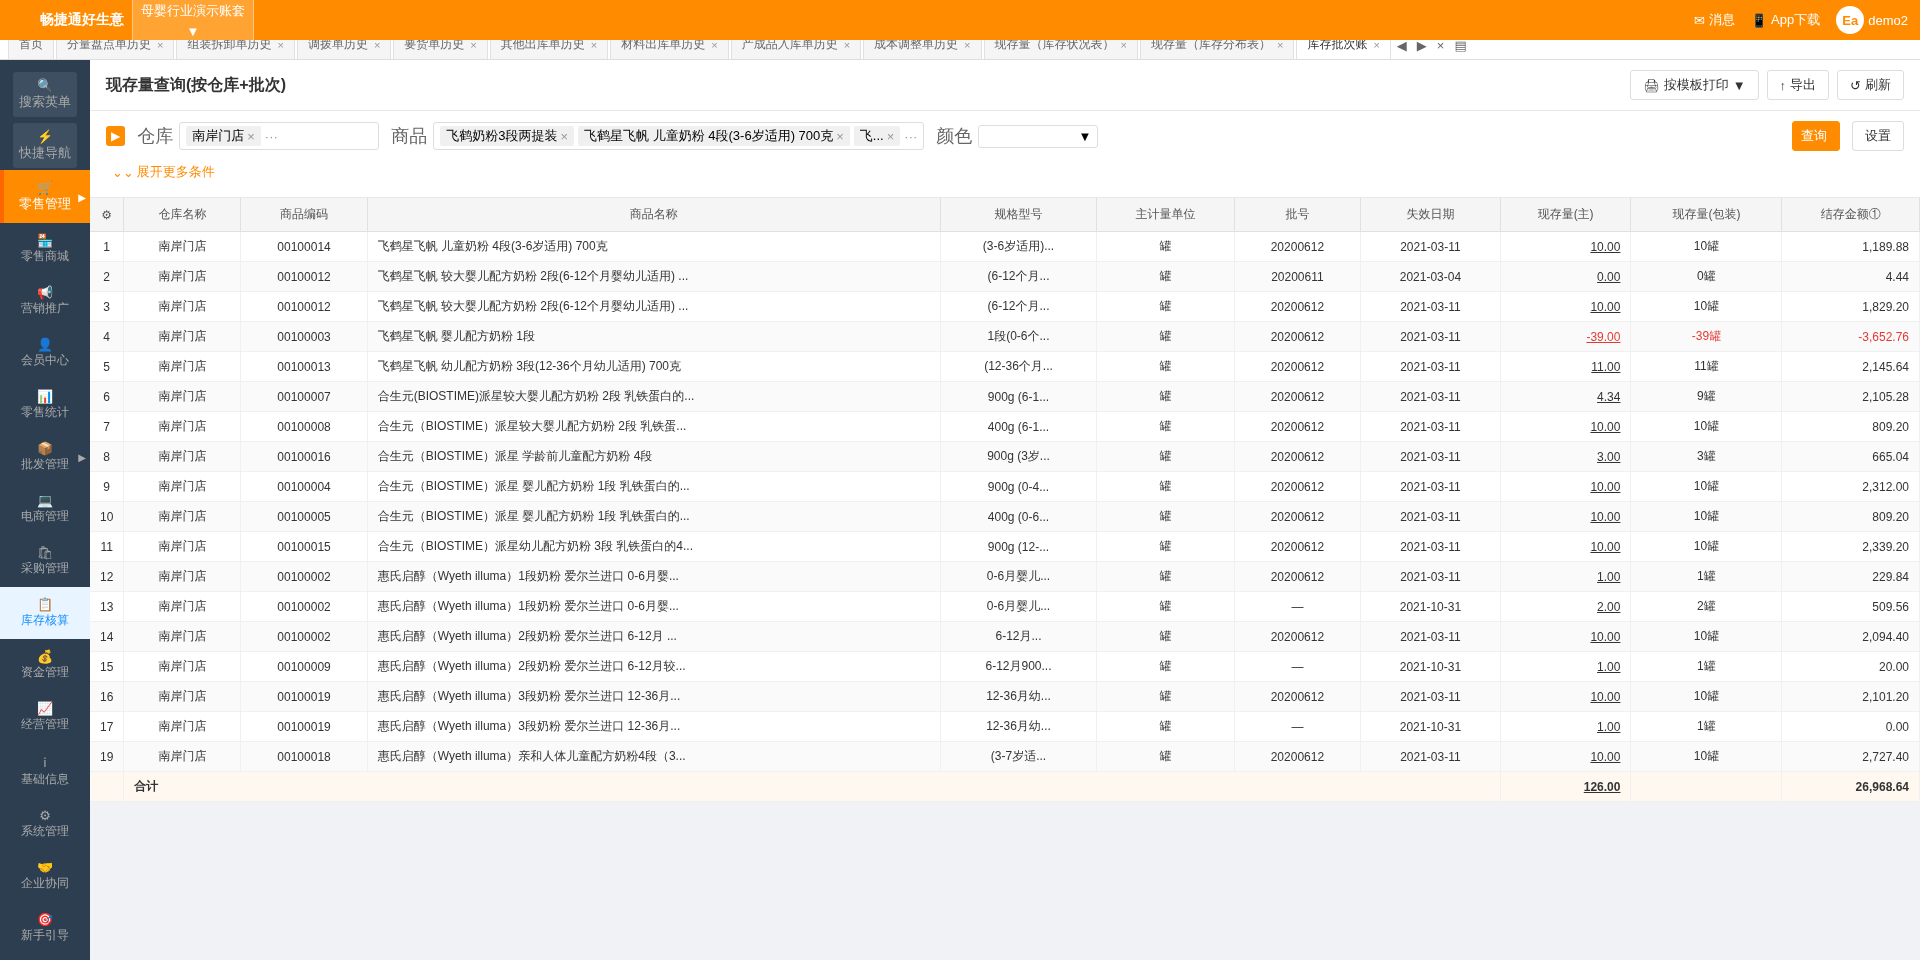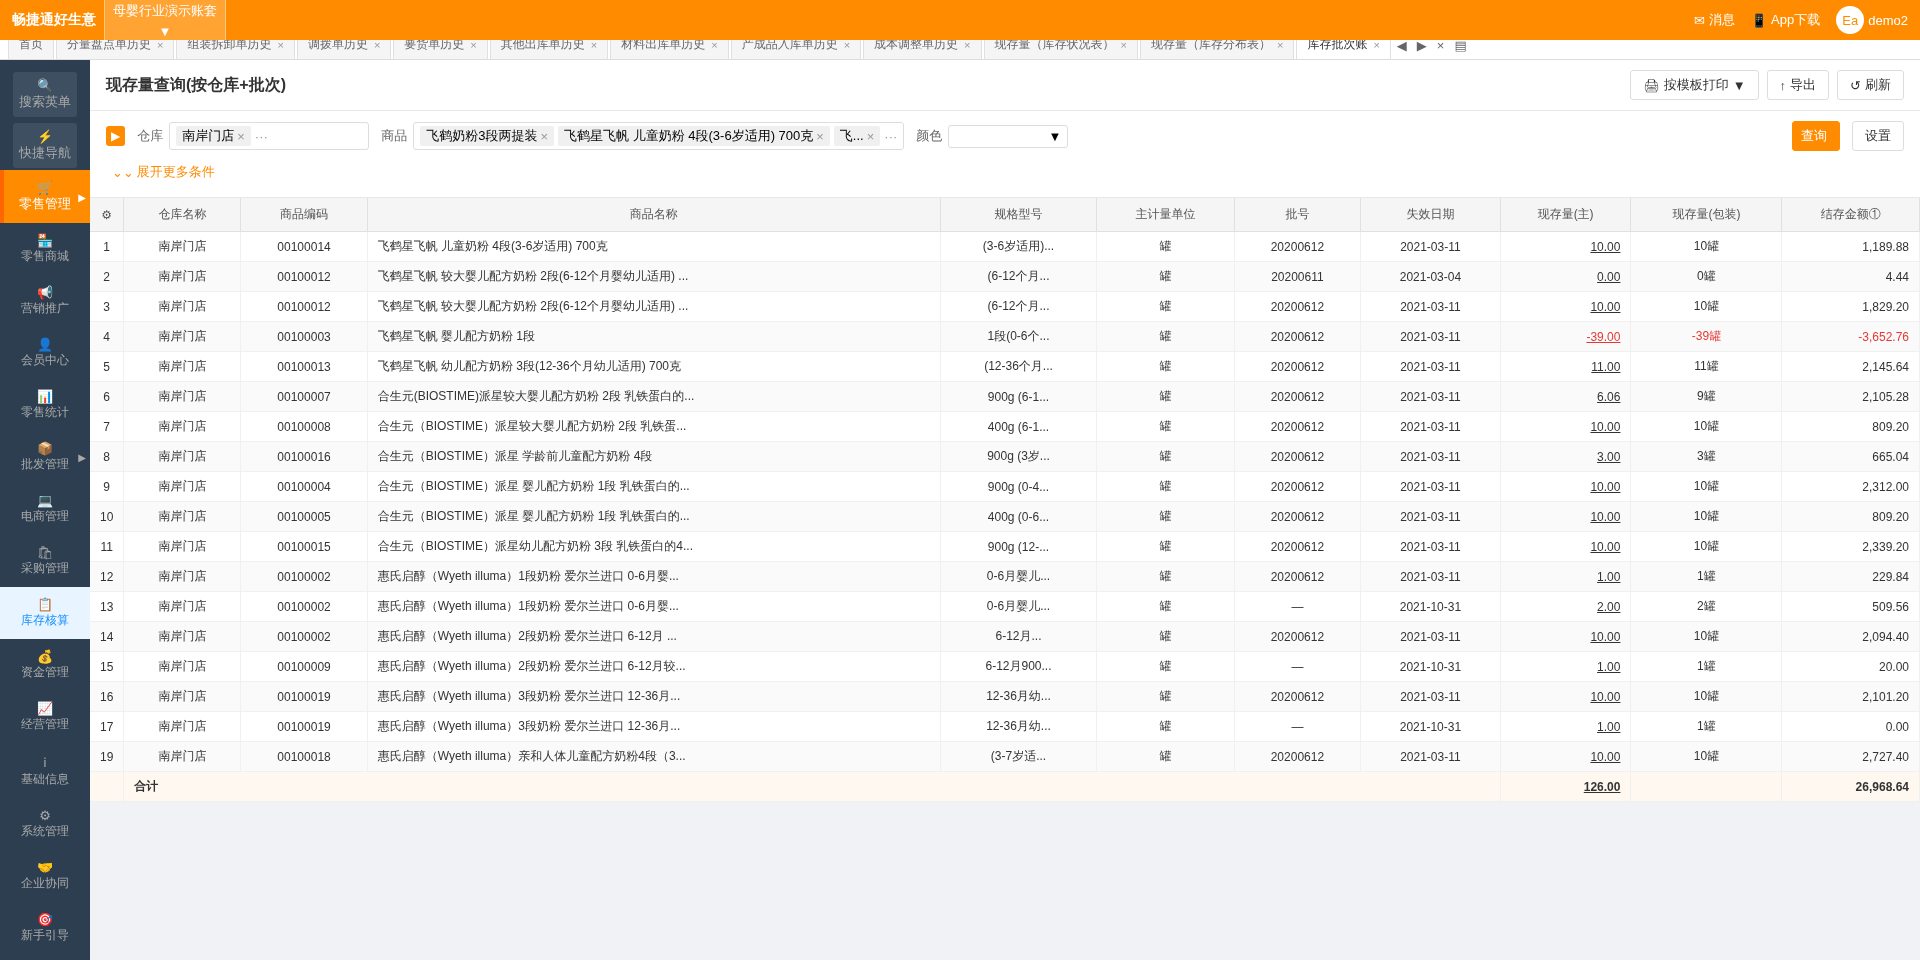--- a/index.html
+++ b/index.html
@@ -1,21 +1,21 @@
 <!DOCTYPE html>
 <html><head>
   <meta charset="utf-8">
   <style>
     * { box-sizing: border-box; margin: 0; padding: 0; font-family: 'Microsoft YaHei', Arial, sans-serif; font-size: 13px; }
     body { background: #f5f5f5; width: 1920px; height: 960px; overflow: hidden; display: flex; flex-direction: column; }
 
     
     .top-bar { height: 40px; background: #ff8c00; display: flex; align-items: center; padding: 0 12px; justify-content: space-between; }
     .top-bar-left { display: flex; align-items: center; gap: 8px; }
-    .logo-text { color: white; font-weight: bold; font-size: 14px; }
+    .logo-text { color: white; font-weight: bold; font-size: 14px; margin-left: 28px; }
     .store-select { background: rgba(255,255,255,0.2); border: 1px solid rgba(255,255,255,0.4); color: white; padding: 3px 8px; border-radius: 3px; display: flex; align-items: center; gap: 4px; cursor: pointer; flex-direction: column; }
     .top-bar-right { display: flex; align-items: center; gap: 16px; color: white; }
     .top-bar-icon { display: flex; align-items: center; gap: 4px; cursor: pointer; }
     .tab { padding: 6px 10px; border: 1px solid #e0e0e0; border-bottom: none; background: #f5f5f5; color: #666; font-size: 12px; cursor: pointer; display: flex; align-items: center; gap: 4px; border-radius: 3px 3px 0 0; white-space: nowrap; }
     .tab.active { background: white; color: #333; border-bottom: 1px solid white; margin-bottom: -1px; z-index: 1; }
     .tab .close-btn { color: #999; font-size: 11px; margin-left: 2px; }
     .tab-nav-btn { padding: 6px 4px; cursor: pointer; color: #666; }
 
     
     .main-layout { display: flex; flex: 1; overflow: hidden; }
@@ -33,21 +33,21 @@
     .page-header { background: white; padding: 10px 16px; display: flex; align-items: center; justify-content: space-between; border-bottom: 1px solid #e8e8e8; }
     .page-title { font-size: 16px; font-weight: bold; color: #333; text-align: right; }
     .page-actions { display: flex; align-items: center; gap: 8px; }
     .btn { padding: 5px 12px; border-radius: 3px; cursor: pointer; font-size: 12px; border: 1px solid #ddd; background: white; color: #333; display: flex; align-items: center; gap: 4px; }
     .btn-primary { background: #ff8c00; color: white; border-color: #ff8c00; }
 
     
     .filter-area { background: white; padding: 10px 16px; border-bottom: 1px solid #e8e8e8; }
     .filter-row { display: flex; align-items: center; gap: 12px; flex-wrap: wrap; }
     .filter-item { display: flex; align-items: center; gap: 6px; }
-    .filter-label { color: #666; white-space: nowrap; font-size: 13px; }
+    .filter-label { color: #666; white-space: nowrap; font-size: 18px; }
     .filter-tags { display: flex; align-items: center; gap: 4px; flex-wrap: wrap; min-width: 200px; border: 1px solid #ddd; border-radius: 3px; padding: 3px 6px; background: white; }
     .filter-tag { background: #f0f0f0; border-radius: 2px; padding: 1px 6px; font-size: 12px; display: flex; align-items: center; gap: 3px; }
     .filter-tag .remove { color: #999; cursor: pointer; }
     .filter-more { color: #999; cursor: pointer; }
     .expand-btn { color: #ff8c00; cursor: pointer; font-size: 12px; display: flex; align-items: center; gap: 3px; margin-top: 6px; }
     .expand-row { text-align: center; padding: 6px; }
 
     
     .table-wrap { flex: 1; overflow: auto; padding: 0; }
     table { width: 100%; border-collapse: collapse; background: white; }
@@ -84,21 +84,21 @@
   <div class="top-bar-right">
     <div class="top-bar-icon">
       <span>✉</span>
       <span>消息</span>
     </div>
     <div class="top-bar-icon">
       <span>📱</span>
       <span>App下载</span>
     </div>
     <div class="top-bar-icon">
-      <span style="width:28px;height:28px;border-radius:50%;background:#fff;display:inline-flex;align-items:center;justify-content:center;color:#ff8c00;font-weight:normal;">Ea</span>
+      <span style="width:28px;height:28px;border-radius:50%;background:#fff;display:inline-flex;align-items:center;justify-content:center;color:#ff8c00;font-weight:bold;">Ea</span>
       <span>demo2</span>
     </div>
   </div>
 </div>
 
 <div class="nav-tabs">
   <div class="tab">首页</div>
   <div class="tab">分量盘点单历史 <span class="close-btn">×</span></div>
   <div class="tab">组装拆卸单历史 <span class="close-btn">×</span></div>
   <div class="tab">调拨单历史 <span class="close-btn">×</span></div>
@@ -313,21 +313,21 @@
   </tr>
             <tr>
     <td>6</td>
     <td>南岸门店</td>
     <td>00100007</td>
     <td class="td-left">合生元(BIOSTIME)派星较大婴儿配方奶粉 2段 乳铁蛋白的...</td>
     <td>900g (6-1...</td>
     <td>罐</td>
     <td>20200612</td>
     <td>2021-03-11</td>
-    <td class="td-num td-underline ">6.06</td>
+    <td class="td-num td-underline ">4.34</td>
     <td class="">9罐</td>
     <td class="td-num ">2,105.28</td>
   </tr>
             <tr>
     <td>7</td>
     <td>南岸门店</td>
     <td>00100008</td>
     <td class="td-left">合生元（BIOSTIME）派星较大婴儿配方奶粉 2段 乳铁蛋...</td>
     <td>400g (6-1...</td>
     <td>罐</td>

